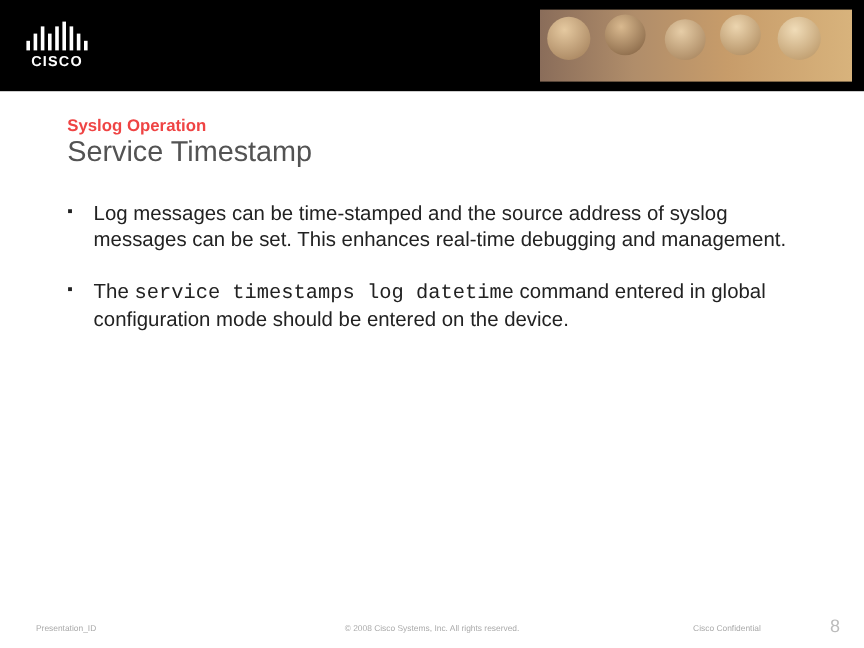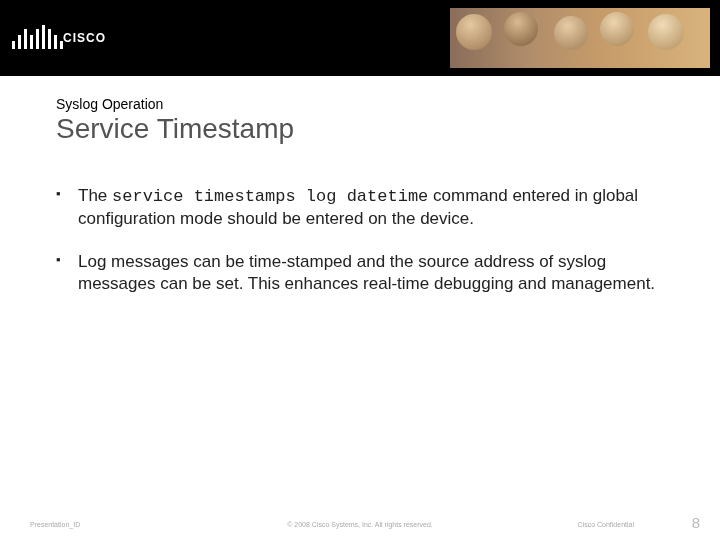--- a/index.html
+++ b/index.html
@@ -14,22 +14,23 @@
   .header {
     width: 100%;
     height: 76px;
     background: #000000;
     position: relative;
     display: flex;
     align-items: center;
     justify-content: space-between;
   }
   .logo {
-    margin-left: 12px;
+    margin-left: 22px;
     display: flex;
+    flex-direction: column;
     align-items: center;
   }
   .logo-bars {
     display: flex;
     gap: 3px;
     align-items: flex-end;
     height: 24px;
     margin-bottom: 2px;
   }
   .logo-bars span {
@@ -57,29 +58,29 @@
   .hero .p {
     position: absolute;
     border-radius: 50%;
     background: radial-gradient(circle at 40% 30%, #e5c9a0, #9e7a55);
   }
   .content {
     padding: 20px 56px 0 56px;
   }
   .section-label {
     font-size: 14px;
-    font-weight: normal;
-    color: #000000;
+    font-weight: bold;
+    color: #ef4444;
     margin-bottom: 1px;
   }
   .title {
-    font-size: 28px;
+    font-size: 24px;
     color: #535353;
     font-weight: normal;
-    margin-bottom: 40px;
+    margin-bottom: 26px;
   }
   ul.bullets {
     list-style: none;
     padding-left: 18px;
   }
   ul.bullets li {
     position: relative;
     font-size: 17px;
     color: #222;
     line-height: 1.32;
@@ -145,24 +146,24 @@
     <div class="p" style="width:36px;height:36px;left:198px;top:6px;background:radial-gradient(circle at 40% 30%,#f0dcb8,#b5905f)"></div>
   </div>
 </div>
 
 <div class="content">
   <div class="section-label">Syslog Operation</div>
   <div class="title">Service Timestamp</div>
 
   <ul class="bullets">
     <li>
-      <span>The </span><span class="mono">service timestamps log datetime</span><span> command entered in global configuration mode should be entered on the device.</span>
+      <span>Log messages can be time-stamped and the source address of syslog messages can be set. This enhances real-time debugging and management.</span>
     </li>
     <li>
-      <span>Log messages can be time-stamped and the source address of syslog messages can be set. This enhances real-time debugging and management.</span>
+      <span>The </span><span class="mono">service timestamps log datetime</span><span> command entered in global configuration mode should be entered on the device.</span>
     </li>
   </ul>
 </div>
 
 <div class="footer">
   <span class="pid">Presentation_ID</span>
   <span class="copy">© 2008 Cisco Systems, Inc. All rights reserved.</span>
   <span class="conf">Cisco Confidential</span>
   <span class="page">8</span>
 </div>

